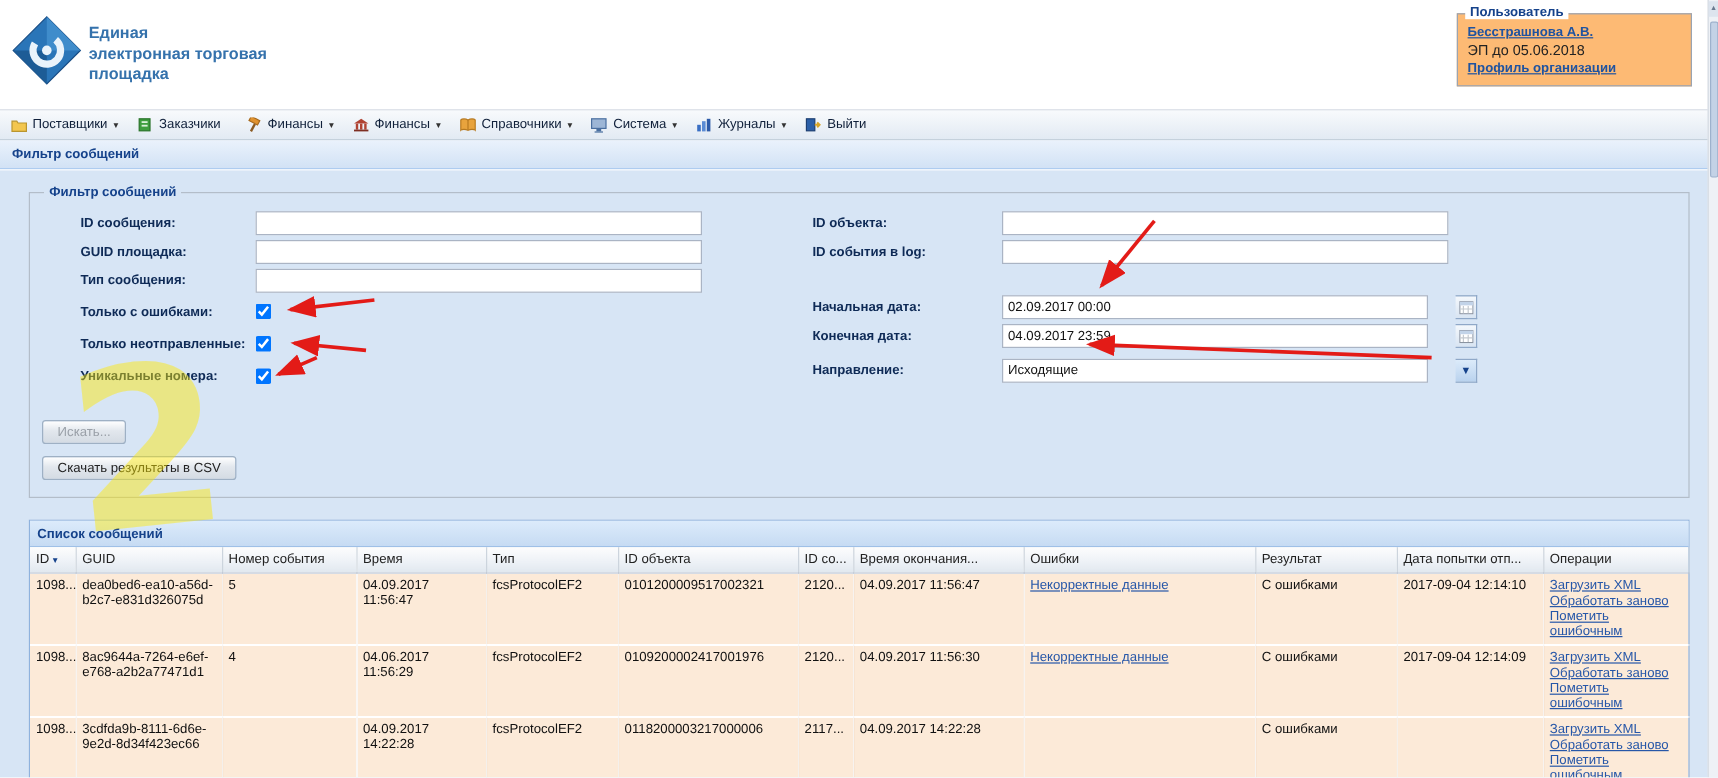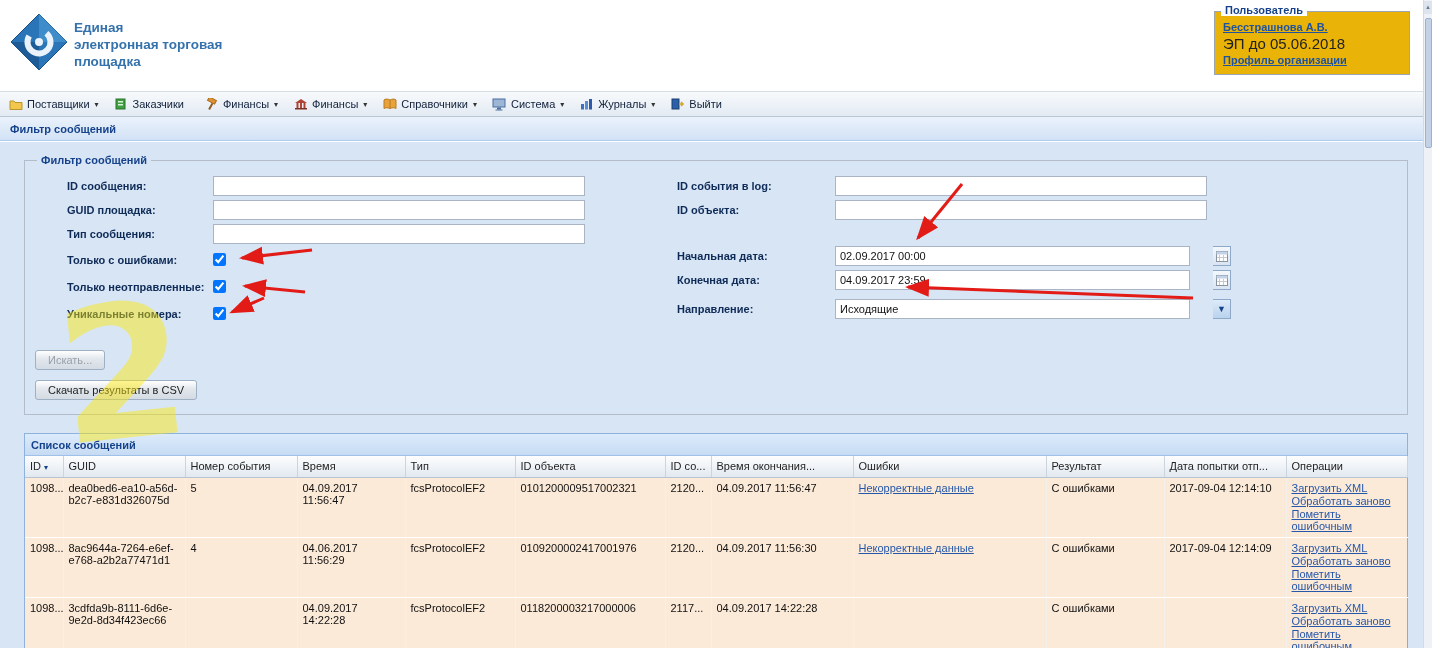--- a/index.html
+++ b/index.html
@@ -3,24 +3,24 @@
 <meta charset="utf-8">
 <style>
   * { margin:0; padding:0; box-sizing:border-box; }
   body { font-family:"Liberation Sans", sans-serif; background:#fff; }
   .page { position:relative; width:1432px; height:648px; overflow:hidden; background:#fff; font-size:11px; color:#111; }
 
   
   .top { position:relative; height:92px; background:#fff; border-bottom:1px solid #d7dde5; }
   .logo { position:absolute; left:10px; top:13px; }
   .brand { position:absolute; left:74px; top:19px; font-size:13.5px; font-weight:bold; color:#3572ac; line-height:17px; }
-  .user-panel { position:absolute; right:22px; top:11px; width:196px; border:1px solid #9aa4b2; padding:9px 8px 6px; background:#eab308; }
+  .user-panel { position:absolute; right:22px; top:11px; width:196px; border:1px solid #9aa4b2; padding:9px 8px 6px; background:#fdba74; }
   .user-panel .plabel { position:absolute; top:-8px; left:6px; background:#fff; padding:0 4px; font-weight:bold; color:#15428b; }
   .user-panel a { display:block; color:#1f53a0; font-weight:bold; text-decoration:underline; margin-bottom:2px; cursor:pointer; }
-  .user-panel .cert { color:#222; font-size:15px; margin-bottom:2px; }
+  .user-panel .cert { color:#222; font-size:12px; margin-bottom:2px; }
 
   
   .menubar { display:flex; align-items:center; height:25px; padding:0 8px; gap:15px;
              background:linear-gradient(#f8fafc,#e2eaf3); border-bottom:1px solid #b9c6d4; }
   .menu-item { display:flex; align-items:center; gap:4px; color:#10203a; cursor:pointer; white-space:nowrap; }
   .menu-item .arr { font-size:8px; color:#333; margin-left:1px; }
   .micon { display:inline-flex; width:15px; height:14px; align-items:center; justify-content:center; }
 
   
   .titlebar { height:24px; display:flex; align-items:center; padding-left:10px;
@@ -223,25 +223,25 @@
           <div class="frow crow">
               <label class="flabel">Уникальные номера:</label>
             <input type="checkbox" class="cb" checked="" style="">
             </div>
           <div class="btnrow1"><button class="btn" disabled="">Искать...</button></div>
           <div class="btnrow2"><button class="btn">Скачать результаты в CSV</button></div>
         </div>
 
         <div class="col-right">
           <div class="frow">
+              <label class="flabel wide">ID объекта:</label>
+            <input class="ftext" value="" style="">
+            </div>
+          <div class="frow">
               <label class="flabel wide">ID события в log:</label>
-            <input class="ftext" value="" style="">
-            </div>
-          <div class="frow">
-              <label class="flabel wide">ID объекта:</label>
             <input class="ftext" value="" style="">
             </div>
           <div class="frow" style="margin-top:22px;">
               <label class="flabel wide">Начальная дата:</label>
             <span class="inputwrap">
                 <input class="ftext" value="02.09.2017 00:00" style="">
                 <button class="trigger">
                   <svg width="12" height="12">
                     <rect x="0.5" y="1.5" width="11" height="10" fill="#fff" stroke="#8a93a0"></rect>
                     <rect x="0.5" y="1.5" width="11" height="3" fill="#c2d3e8"></rect>

